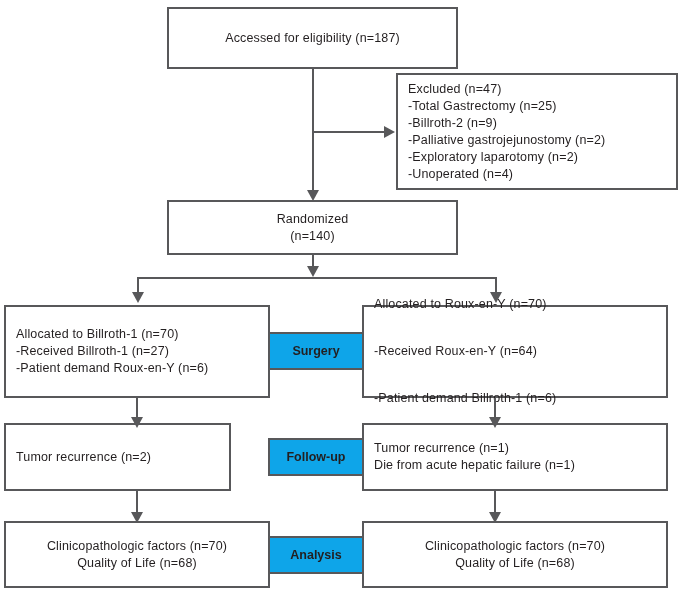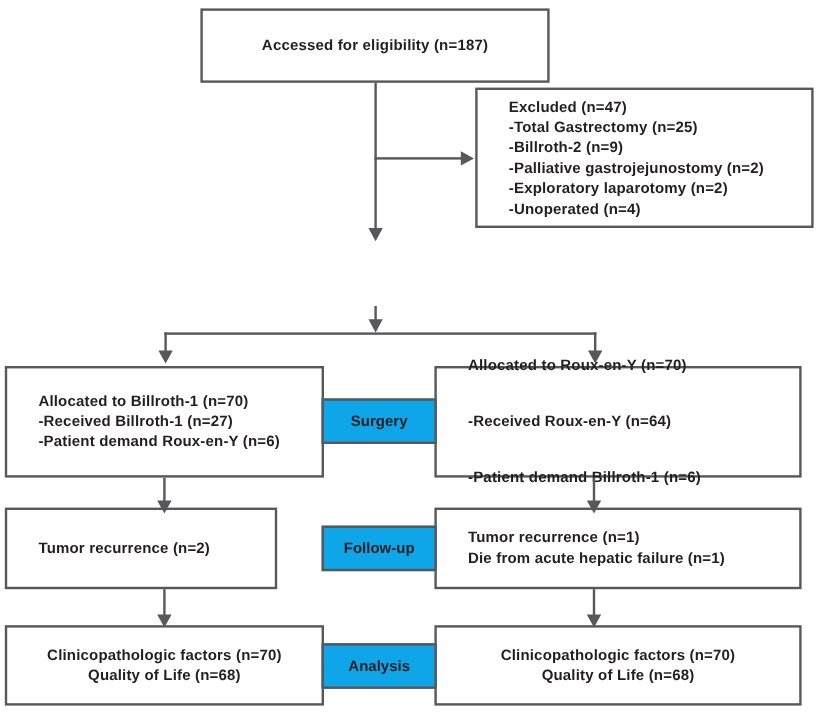--- a/index.html
+++ b/index.html
@@ -15,32 +15,32 @@
     font-family: "Liberation Sans", sans-serif;
     overflow: hidden;
   }
   .box {
     position: absolute;
     box-sizing: border-box;
     border: 2px solid #58585a;
     background: #ffffff;
     color: #231f20;
     font-size: 12.5px;
-    font-weight: bold;
+    font-weight: normal;
     letter-spacing: 0.15px;
     display: flex;
     flex-direction: column;
     justify-content: center;
   }
   .box .line {
     white-space: nowrap;
     line-height: 17px;
   }
   .box.center .line { text-align: center; }
-  .box.left   { padding-left: 26px; }
+  .box.left   { padding-left: 10px; }
   .box.left .line { text-align: left; }
 
   
   .label-box {
     position: absolute;
     box-sizing: border-box;
     border: 2px solid #58585a;
     background: #0ea5e9;
     color: #231f20;
     font-size: 12.5px;
@@ -98,20 +98,24 @@
 
   <div class="box left" style="left:396px; top:73px; width:282px; height:117px;">
     <div class="line"> Excluded (n=47)</div>
     <div class="line">-Total Gastrectomy (n=25)</div>
     <div class="line">-Billroth-2 (n=9)</div>
     <div class="line">-Palliative gastrojejunostomy (n=2)</div>
     <div class="line">-Exploratory laparotomy (n=2)</div>
     <div class="line">-Unoperated (n=4)</div>
   </div>
 
+  <div class="box center" style="left:167px; top:200px; width:291px; height:55px;">
+    <div class="line">Randomized</div>
+    <div class="line">(n=140)</div>
+  </div>
 
   <div class="vline" style="left:312px; top:255px; height:14px;"></div>
   <div class="arrow-down" style="left:307px; top:266px;"></div>
   <div class="hline" style="left:137px; top:277px; width:360px;"></div>
 
   <div class="vline" style="left:137px; top:277px; height:18px;"></div>
   <div class="arrow-down" style="left:132px; top:292px;"></div>
 
   <div class="vline" style="left:495px; top:277px; height:18px;"></div>
   <div class="arrow-down" style="left:490px; top:292px;"></div>

